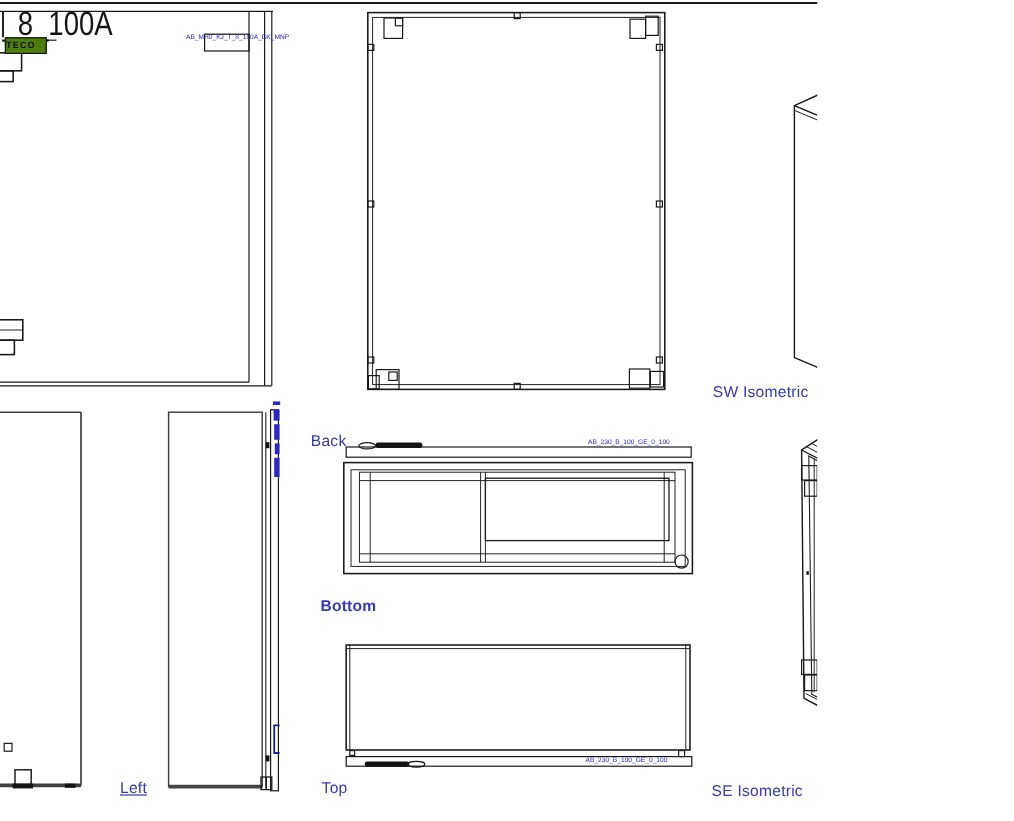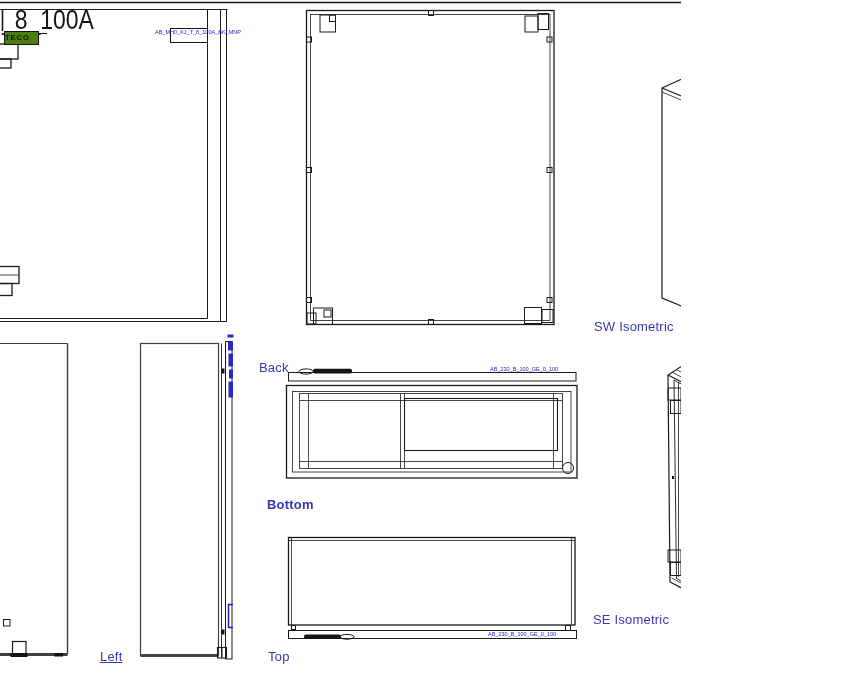--- a/index.html
+++ b/index.html
@@ -212,15 +212,15 @@
   <div class="note-box"></div>
 
   <div class="txt micro-note" style="left:490px;top:366px;">AB_230_B_100_GE_0_100</div>
   <div class="txt micro-note" style="left:488px;top:631px;">AB_230_B_100_GE_0_100</div>
 
   <div class="txt view-label" style="left:259px;top:320px;margin-top:40px;">Back</div>
   <div class="txt view-label" style="left:594px;top:319px;">SW Isometric</div>
   <div class="txt view-label" style="left:267px;top:497px;font-weight:bold;">Bottom</div>
   <div class="txt view-label" style="left:100px;top:649px;text-decoration:underline;">Left</div>
   <div class="txt view-label" style="left:268px;top:649px;">Top</div>
-  <div class="txt view-label" style="left:593px;top:612px;">SE Isometric</div>
+  <div class="txt view-label" style="left:593px;top:651px;">SE Isometric</div>
 
 </div>
 
 </body></html>

